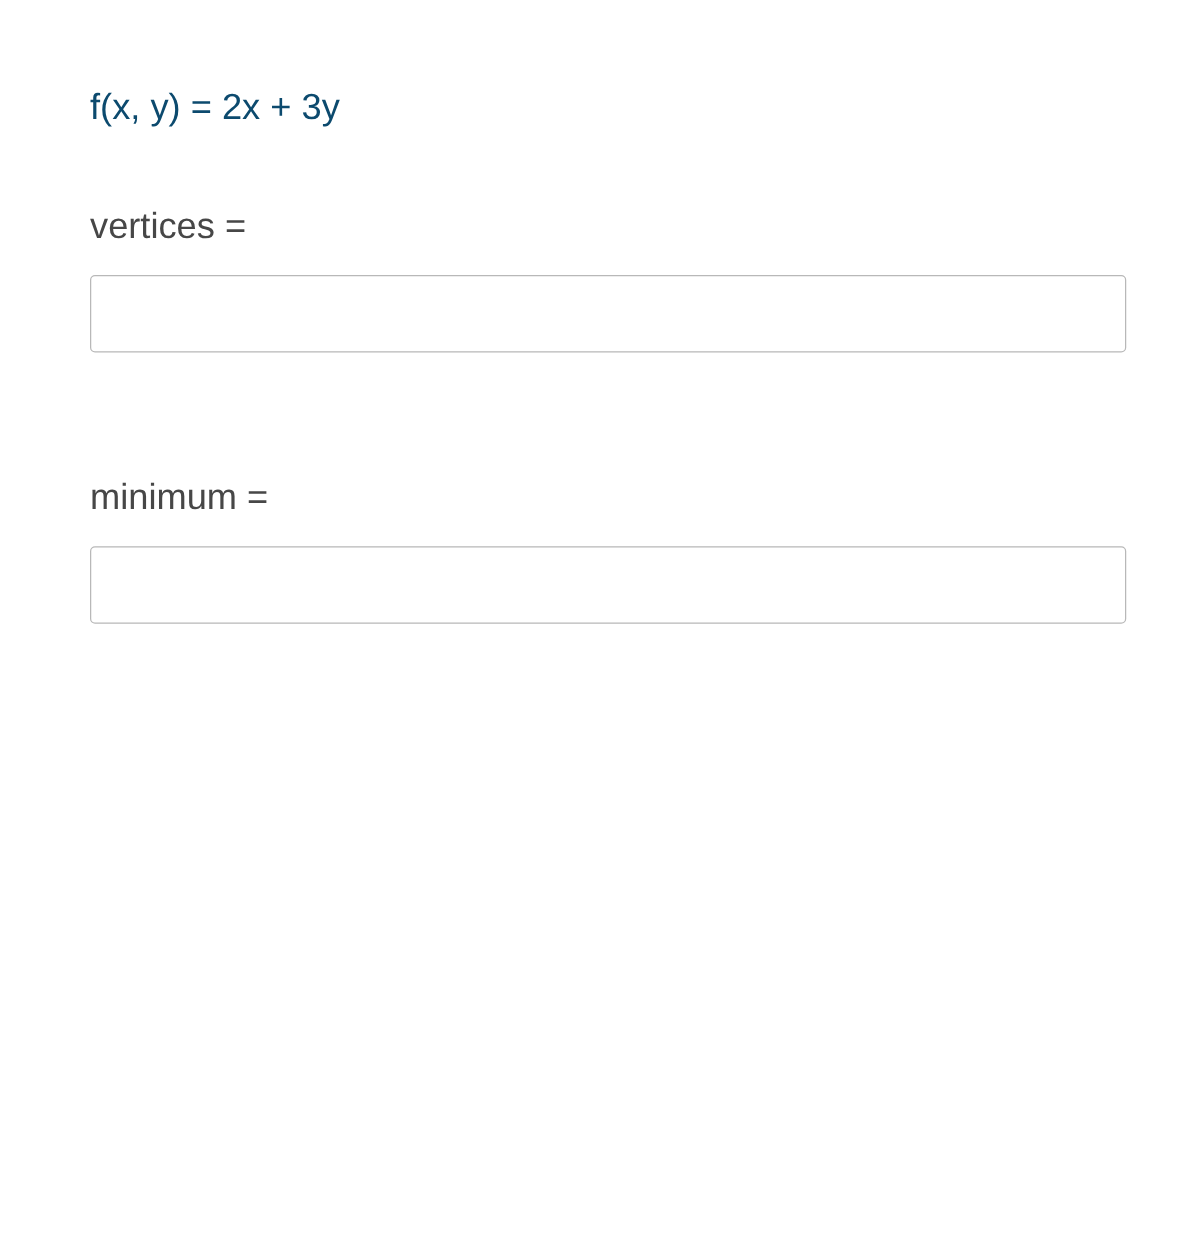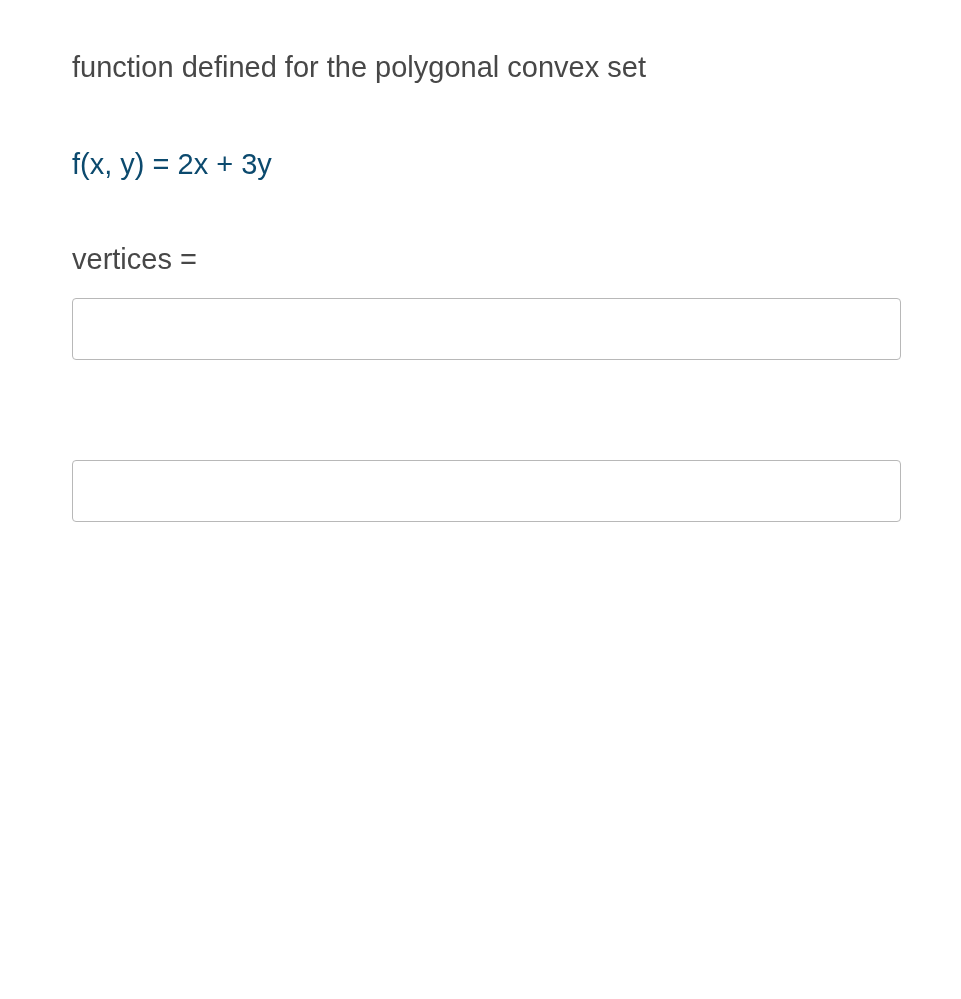--- a/index.html
+++ b/index.html
@@ -44,25 +44,25 @@
       font-size: 24px;
       padding: 0 12px;
       background: #ffffff;
       outline: none;
     }
   </style>
 </head>
 <body>
 
 <div class="problem-text">
-  <div>function defined for the polygonal convex set</div>
 </div>
 
 <div class="function-text">f(x, y) = 2x + 3y</div>
 
 <div class="answer-group">
   <label class="answer-label">vertices =</label>
   <input type="text" class="answer-input" value="" style="">
 </div>
 
 <div class="answer-group">
+  <label class="answer-label">minimum =</label>
   <input type="text" class="answer-input" value="" style="">
 </div>
 
 </body></html>

